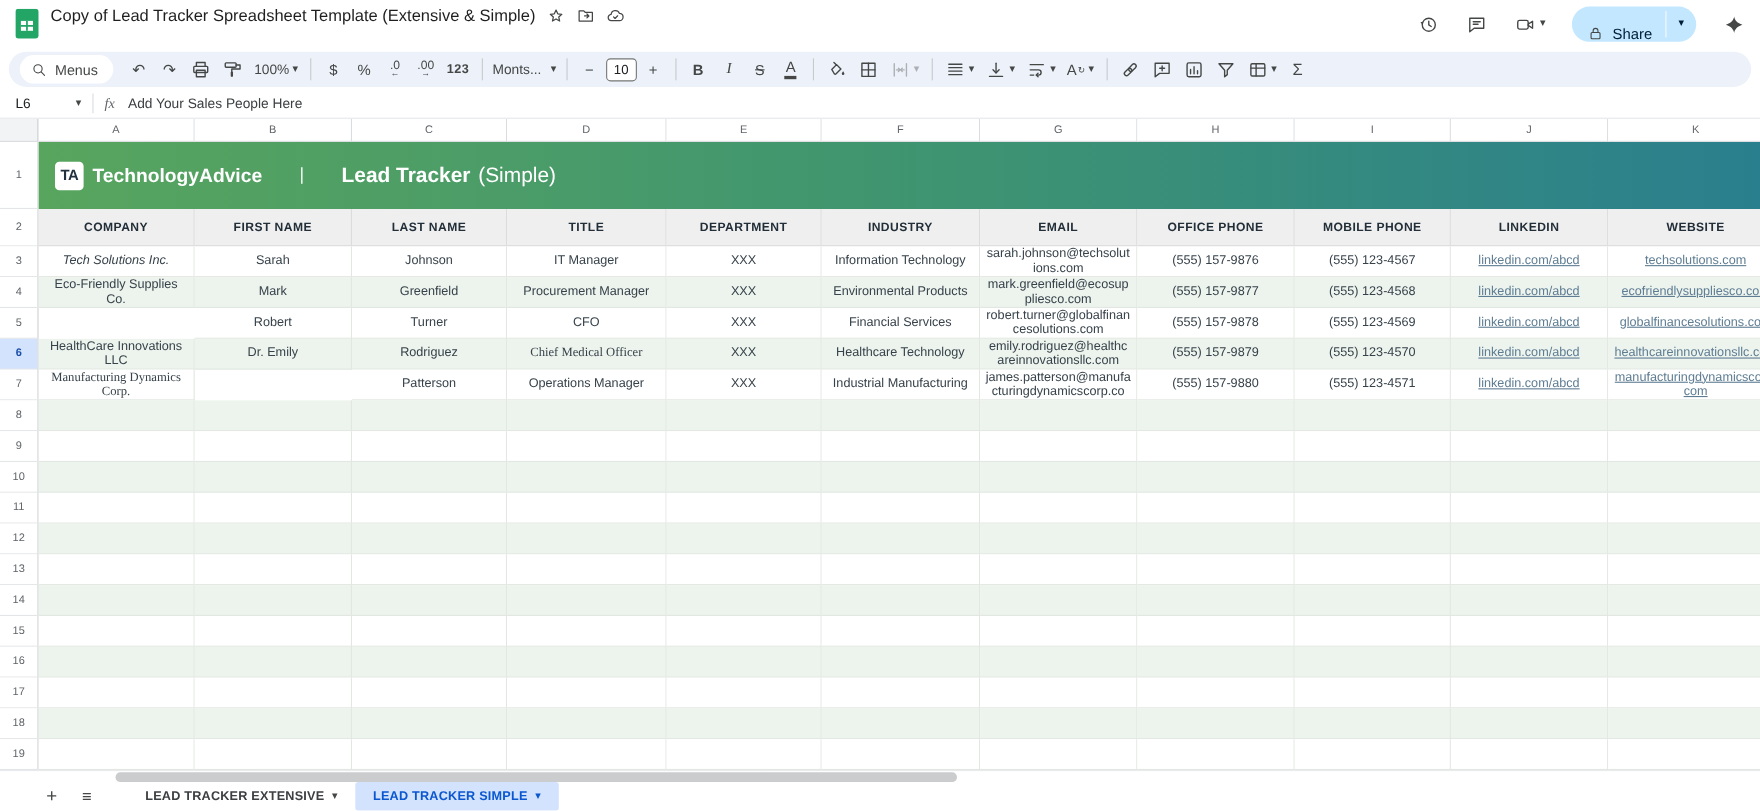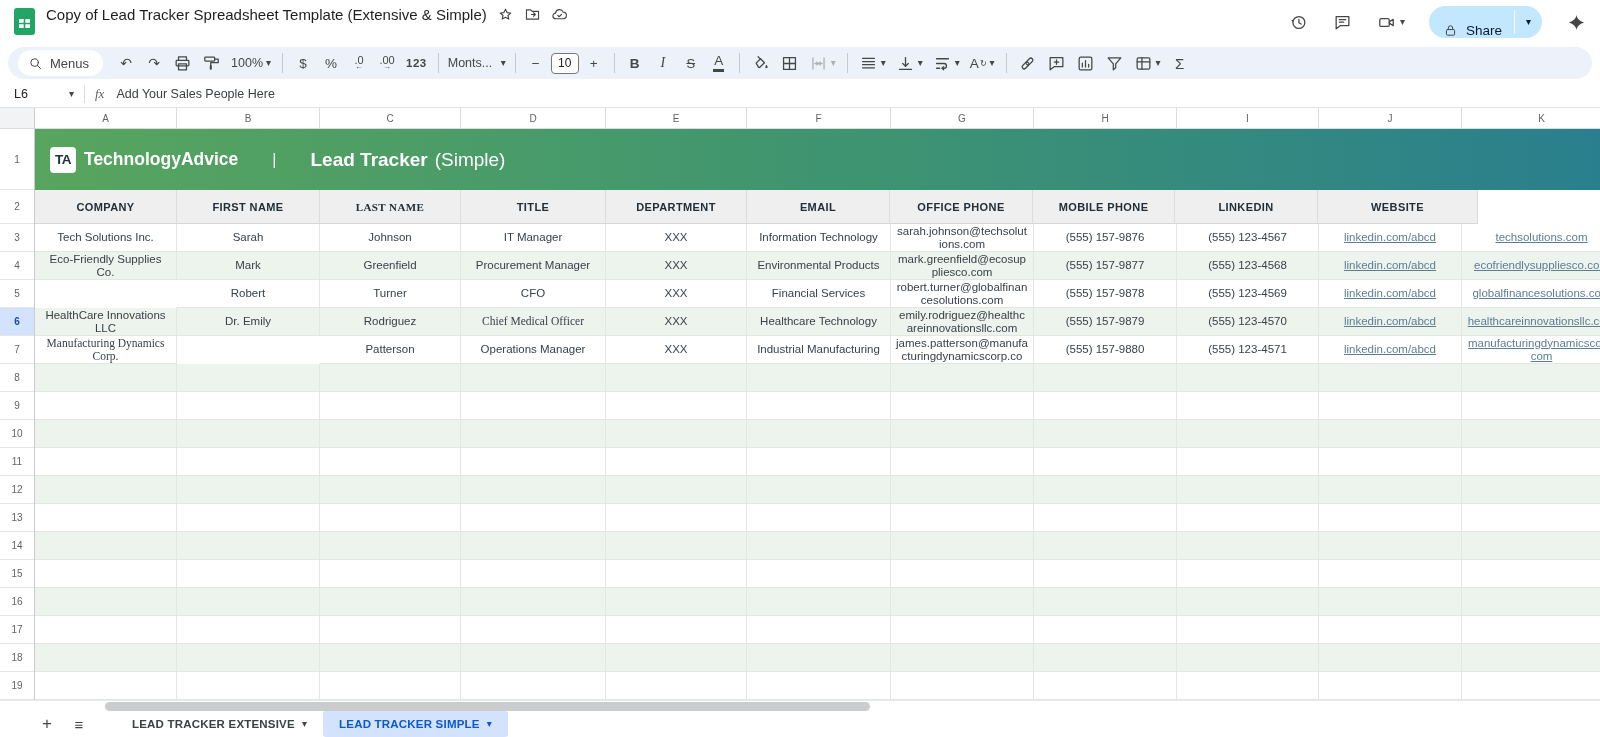--- a/index.html
+++ b/index.html
@@ -395,32 +395,33 @@
       <div class="banner">
         <span class="ta-logo">TA</span>
         <span class="brand">TechnologyAdvice</span>
         <span class="banner-div">|</span>
         <span class="banner-title">Lead Tracker</span>
         <span class="banner-sub">(Simple)</span>
       </div>
       <div class="hdr-row">
           <div class="hdr-cell" style="width: 142px;">COMPANY</div>
           <div class="hdr-cell" style="width: 143px;">FIRST NAME</div>
-          <div class="hdr-cell" style="width: 141px; font-family: Liberation Serif, serif;">LAST NAME</div>
+          <div class="hdr-cell" style="width: 141px;">LAST NAME</div>
           <div class="hdr-cell" style="width: 145px;">TITLE</div>
           <div class="hdr-cell" style="width: 141px;">DEPARTMENT</div>
+          <div class="hdr-cell" style="width: 144px;">INDUSTRY</div>
           <div class="hdr-cell" style="width: 143px;">EMAIL</div>
           <div class="hdr-cell" style="width: 143px;">OFFICE PHONE</div>
           <div class="hdr-cell" style="width: 142px;">MOBILE PHONE</div>
           <div class="hdr-cell" style="width: 143px;">LINKEDIN</div>
           <div class="hdr-cell" style="width: 160px;">WEBSITE</div>
         </div>
       <div id="rows-host">
           <div class="row">
-            <div class="cell" style="width: 142px;">Tech Solutions Inc.</div>
+            <div class="cell" style="width: 142px; font-style: italic;">Tech Solutions Inc.</div>
             <div class="cell" style="width: 143px;">Sarah</div>
             <div class="cell" style="width: 141px;">Johnson</div>
             <div class="cell" style="width: 145px; text-align: right;">IT Manager</div>
             <div class="cell" style="width: 141px;">XXX</div>
             <div class="cell" style="width: 144px;">Information Technology</div>
             <div class="cell brk" style="width: 143px;">sarah.johnson@techsolutions.com</div>
             <div class="cell" style="width: 143px;">(555) 157-9876</div>
             <div class="cell" style="width: 142px;">(555) 123-4567</div>
             <div class="cell" style="width: 143px;">
               <span class="cell-link">linkedin.com/abcd</span>

